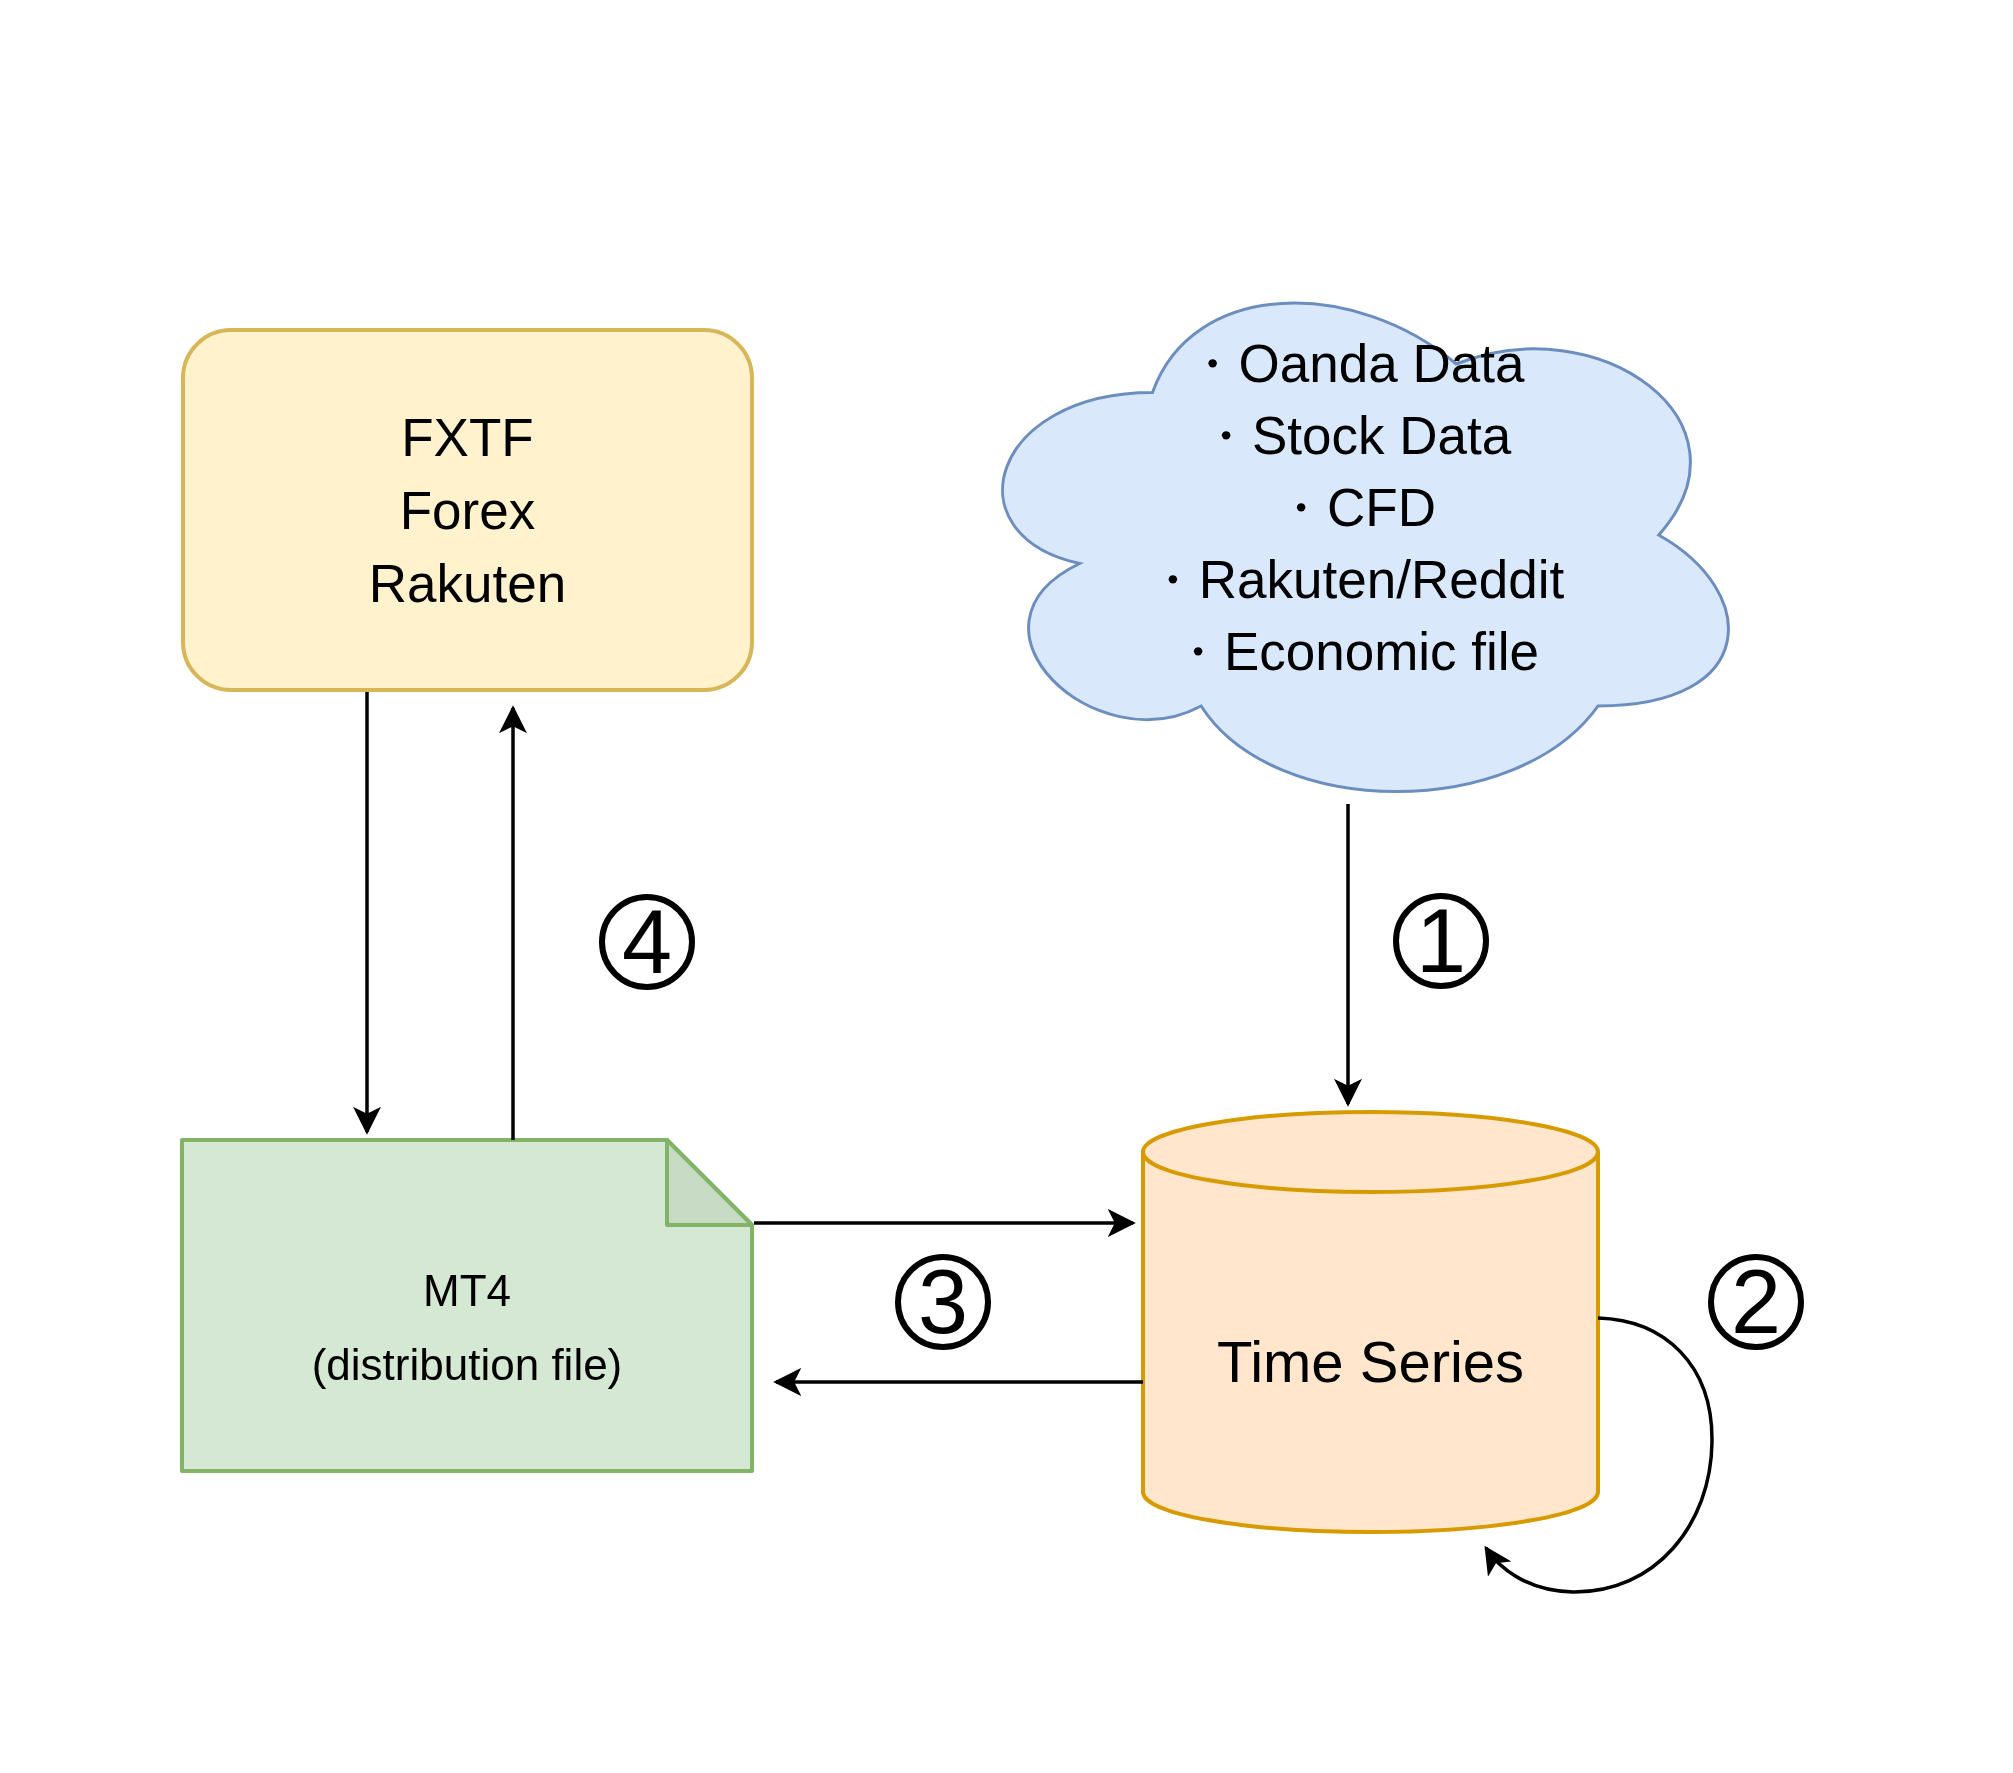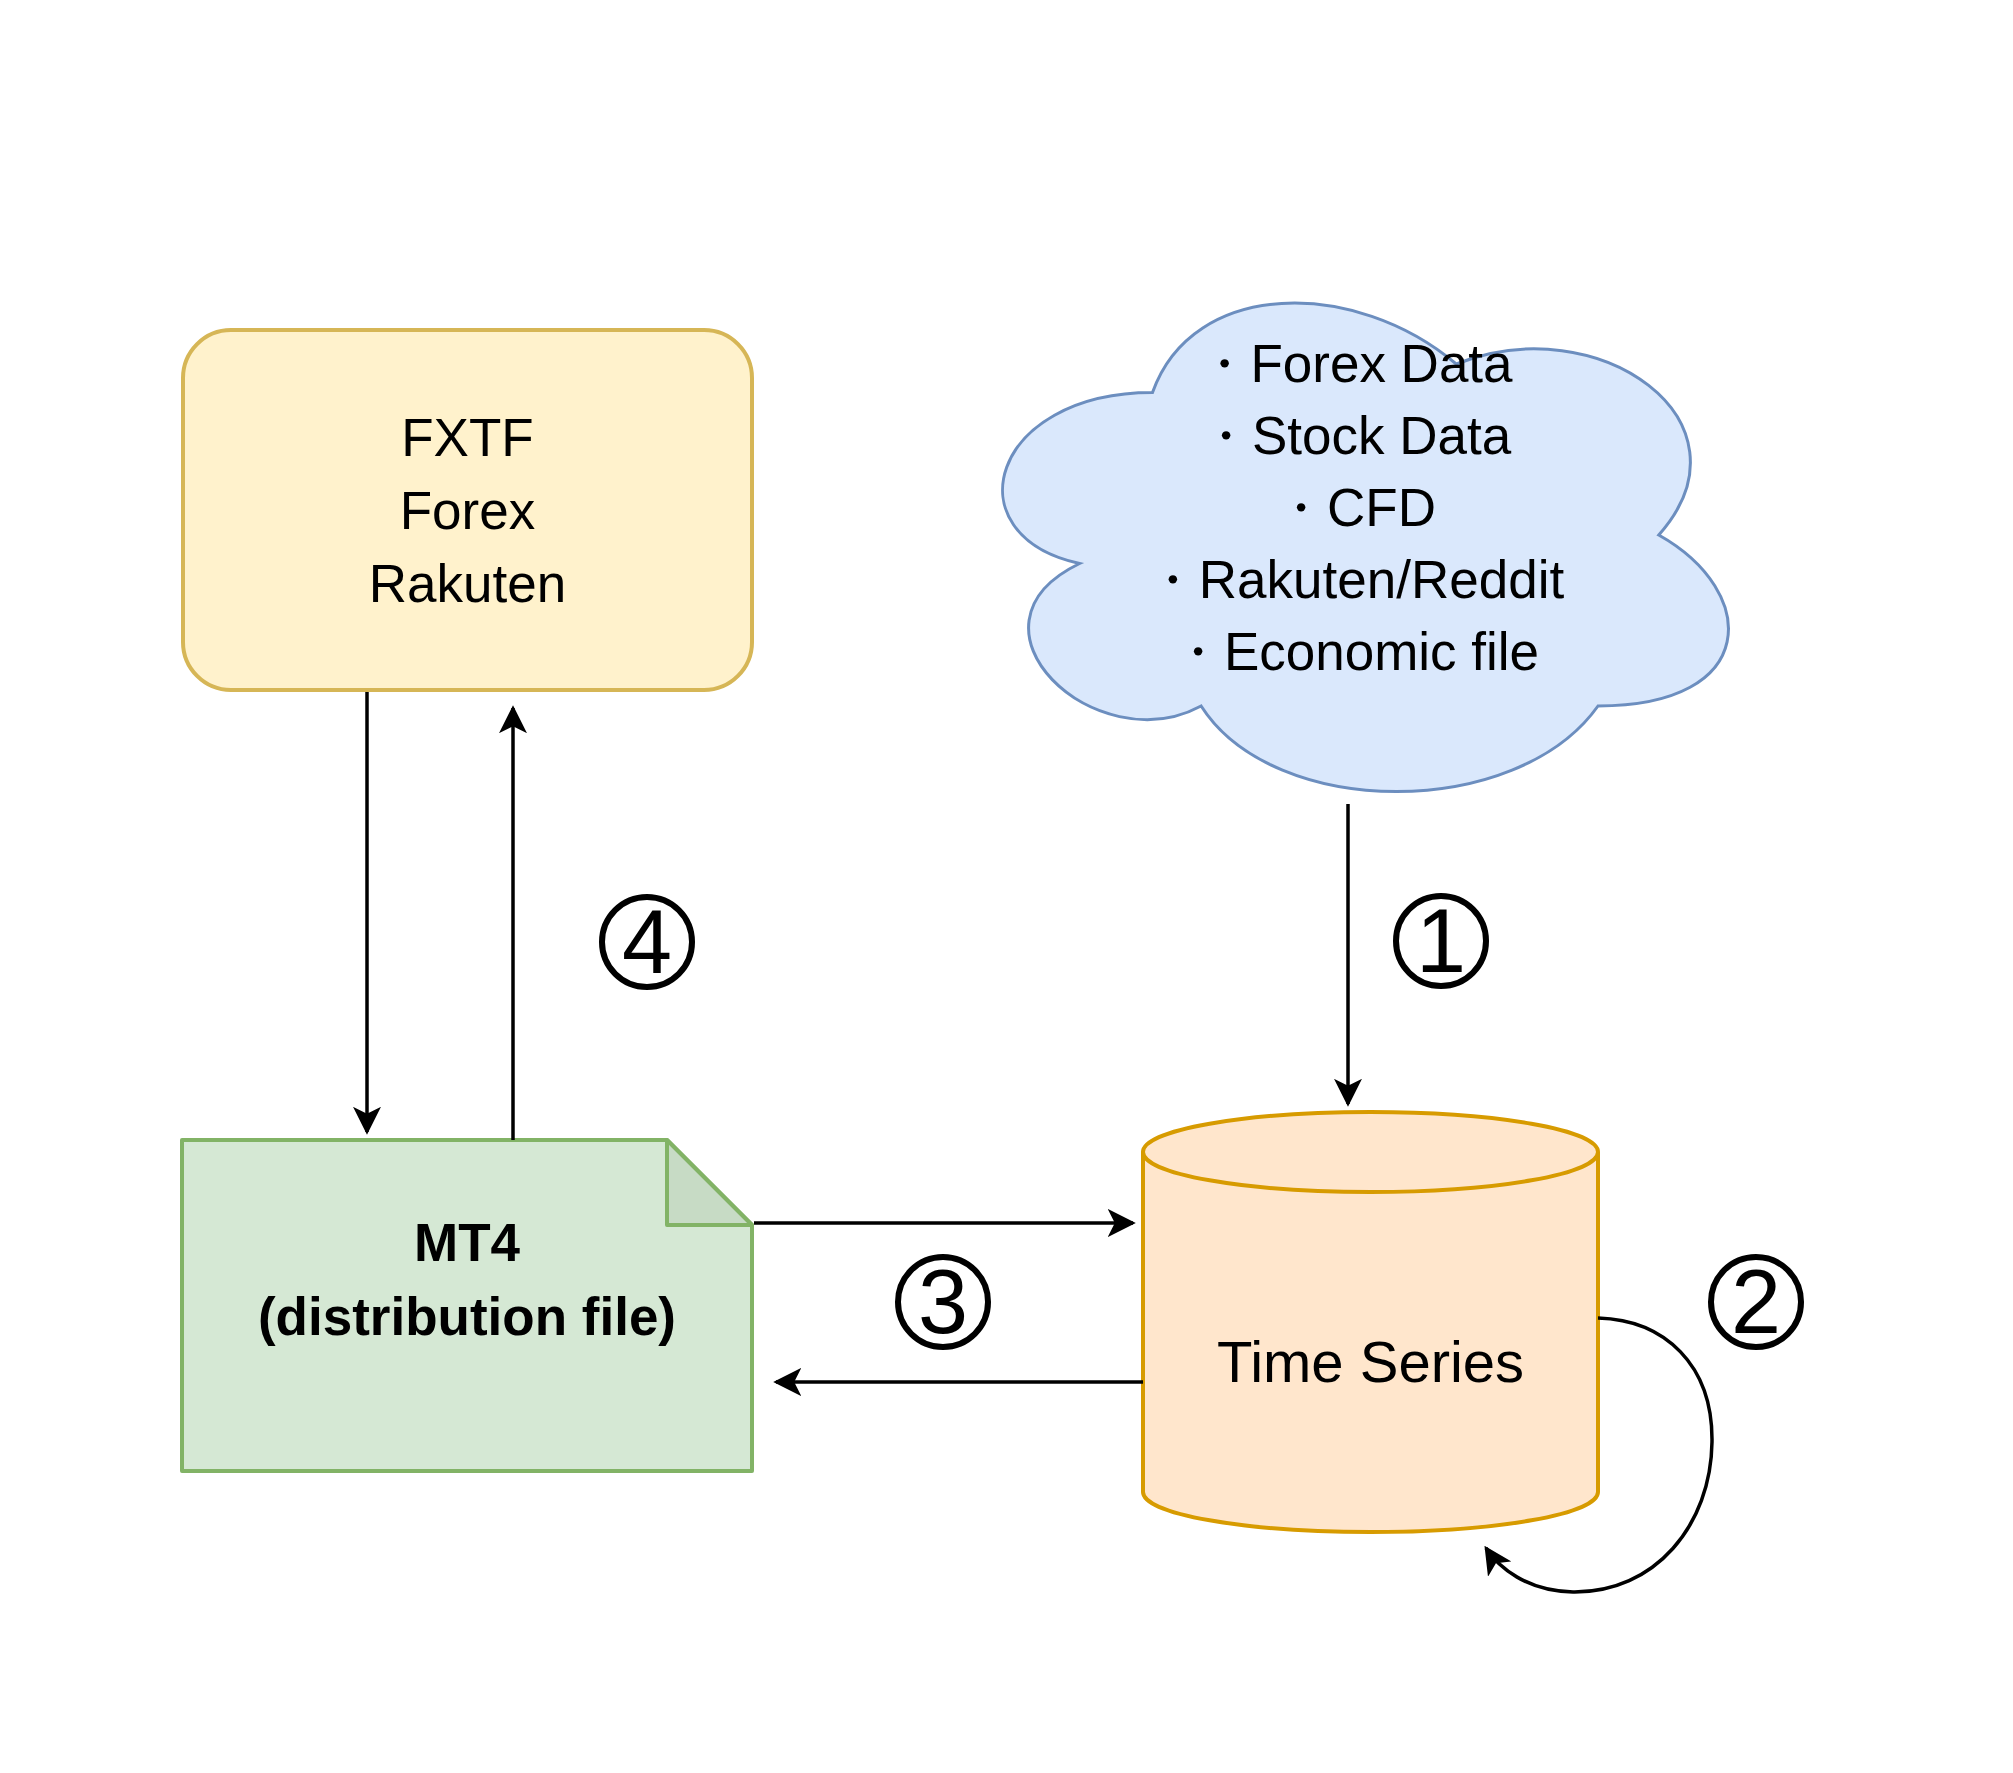--- a/index.html
+++ b/index.html
@@ -7,21 +7,21 @@
     position:relative;width:2013px;height:1773px;background:#ffffff;overflow:hidden;
     font-family:"Liberation Sans","DejaVu Sans",sans-serif;color:#000;
   }
   svg.layer{position:absolute;left:0;top:0;width:2013px;height:1773px;}
   .txt{position:absolute;text-align:center;}
   .txt.flexc{display:flex;flex-direction:column;align-items:center;justify-content:center;box-sizing:border-box;}
   .broker-text{left:183px;top:330px;width:569px;height:360px;font-size:53px;}
   .broker-text div{line-height:73px;text-align:center;}
   .cloud-text{left:950px;top:328px;width:810px;font-size:53px;}
   .cloud-text div{line-height:72px;}
-  .file-text{left:182px;top:1104px;width:570px;height:331px;padding-top:21px;font-size:53px;font-weight:bold;}
+  .file-text{left:182px;top:1152px;width:570px;height:331px;padding-top:21px;font-size:44px;}
   .file-text div{line-height:74px;}
   .db-text{left:1143px;top:1192px;width:455px;height:340px;font-size:58px;}
   .db-text div{line-height:78px;}
   .badge{
     position:absolute;width:96px;height:96px;box-sizing:border-box;
     border:6px solid #000;border-radius:50%;
     display:flex;align-items:center;justify-content:center;
     font-size:90px;line-height:1;background:#fff;
   }
   .badge-1{left:1393px;top:893px;}
@@ -68,21 +68,21 @@
              C 1527,1591 1499,1568 1486,1548" stroke="#000" stroke-width="3.5" fill="none" marker-end="url(#arrow)"></path>
   </svg>
 
   <div class="txt flexc broker-text">
     <div>FXTF</div>
     <div>Forex</div>
     <div>Rakuten</div>
   </div>
 
   <div class="txt cloud-text">
-    <div>・Forex Data</div>
+    <div>・Oanda Data</div>
     <div>・Stock Data</div>
     <div>・CFD</div>
     <div>・Rakuten/Reddit</div>
     <div>・Economic file</div>
   </div>
 
   <div class="txt flexc file-text">
     <div>MT4</div>
     <div>(distribution file)</div>
   </div>

